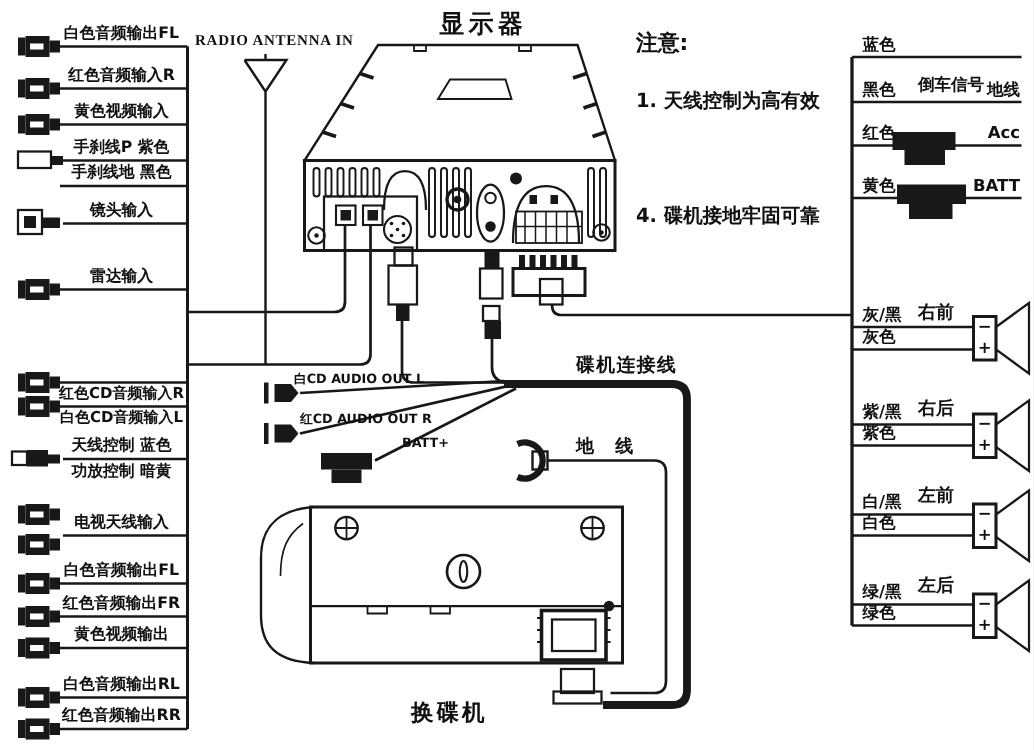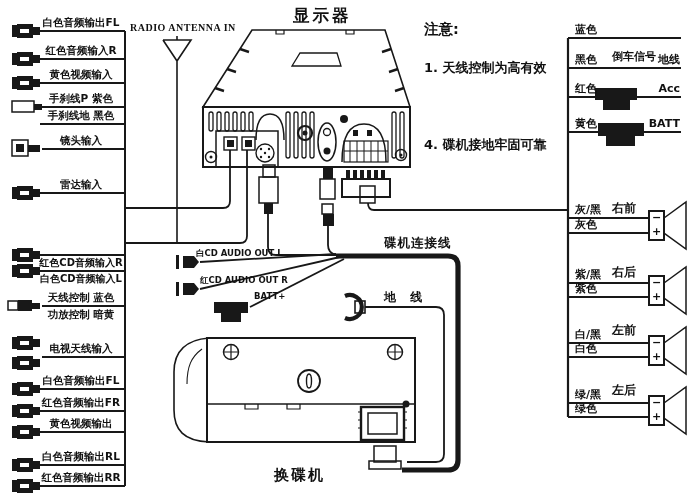--- a/index.html
+++ b/index.html
@@ -277,21 +277,21 @@
 <div class="lb c" style="left:36px;top:343px;width:90px;">电视天线输入</div>
 <div class="lb c" style="left:36px;top:375px;width:90px;">白色音频输出FL</div>
 <div class="lb c" style="left:36px;top:397px;width:90px;">红色音频输出FR</div>
 <div class="lb c" style="left:36px;top:418px;width:90px;">黄色视频输出</div>
 <div class="lb c" style="left:36px;top:451px;width:90px;">白色音频输出RL</div>
 <div class="lb c" style="left:36px;top:472px;width:90px;">红色音频输出RR</div>
 
 <div class="lb t-cable" style="left:384px;top:236px;">碟机连接线</div>
 <div class="lb t-cd" style="left:196px;top:249px;">白CD AUDIO OUT L</div>
 <div class="lb t-cd" style="left:200px;top:276px;">红CD AUDIO OUT R</div>
-<div class="lb t-cd" style="left:206px;top:292px;padding-left:48px;">BATT+</div>
+<div class="lb t-cd" style="left:220px;top:292px;padding-left:48px;">BATT+</div>
 <div class="lb t-gnd" style="left:384px;top:291px;">地 线</div>
 <div class="lb t-sub" style="left:274px;top:467px;">换碟机</div>
 
 <div class="lb t-spk" style="left:575px;top:24px;">蓝色</div>
 <div class="lb t-spk r" style="left:588px;top:24px;width:68px;margin-top:27px;">倒车信号</div>
 <div class="lb t-spk" style="left:575px;top:54px;">黑色</div>
 <div class="lb t-spk r" style="left:612px;top:54px;width:68px;">地线</div>
 <div class="lb t-spk" style="left:575px;top:83px;">红色</div>
 <div class="lb t-spk r" style="left:612px;top:83px;width:68px;">Acc</div>
 <div class="lb t-spk" style="left:575px;top:118px;">黄色</div>

